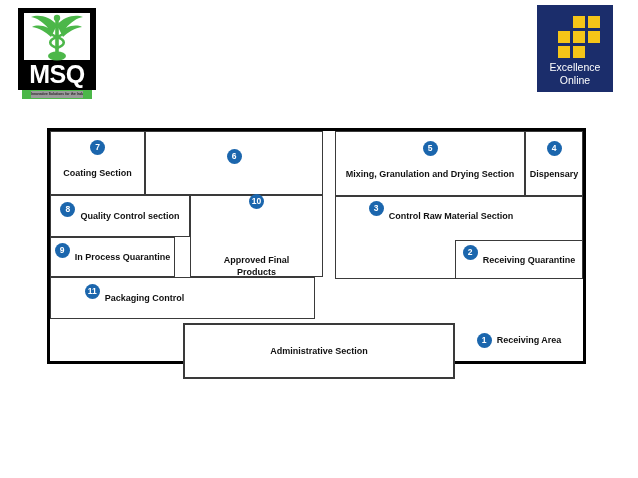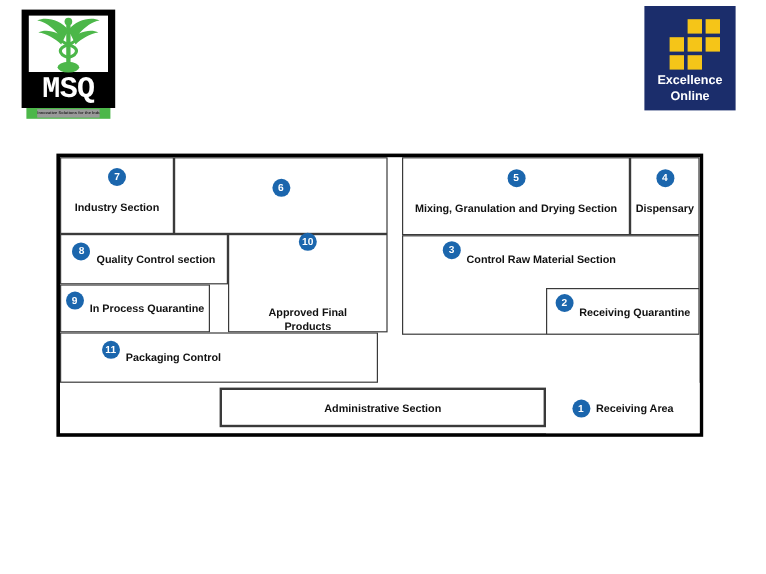--- a/index.html
+++ b/index.html
@@ -46,21 +46,21 @@
     width: 66px;
     height: 49px;
   }
   #msq-logo .msq-word {
     position: absolute;
     left: 0;
     top: 52px;
     width: 78px;
     height: 30px;
     color: #ffffff;
-    font-family: Liberation Mono, monospace;
+    font-family: Liberation Sans, sans-serif;
     font-weight: bold;
     font-size: 25px;
     line-height: 29px;
     text-align: center;
     letter-spacing: -0.5px;
   }
   #msq-logo .msq-bar {
     position: absolute;
     left: 4px;
     top: 82px;
@@ -115,21 +115,21 @@
     background: #f5c518;
   }
   #excellence-logo .eo-text {
     position: absolute;
     left: 0;
     top: 56px;
     width: 76px;
     text-align: center;
     color: #ffffff;
     font-family: "Liberation Sans", sans-serif;
-    font-weight: bold;
+    font-weight: normal;
     font-size: 10.5px;
     line-height: 12.5px;
   }
 
   
   #facility-diagram {
     position: absolute;
     left: 47px;
     top: 128px;
     width: 539px;
@@ -231,21 +231,21 @@
     <div>Excellence</div>
     <div>Online</div>
   </div>
 </div>
 
 <div id="facility-diagram">
 
   <div class="room" style="left:0px; top:0px; width:95px; height:64px;">
     <span class="room-label">
       <span class="badge raised">7</span>
-      <span class="txt">Industry Section</span>
+      <span class="txt">Coating Section</span>
     </span>
   </div>
 
   <div class="room" style="left:95px; top:0px; width:178px; height:64px;">
     <span class="room-label">
       <span class="badge raised">6</span>
     </span>
   </div>
 
   <div class="room" style="left:0px; top:64px; width:140px; height:42px;">
@@ -298,21 +298,21 @@
   </div>
 
   <div class="room" style="left:405px; top:109px; width:128px; height:39px;">
     <span class="room-label">
       <span class="badge raised">2</span>
       <span class="txt">Receiving Quarantine</span>
     </span>
   </div>
 
 
-  <div class="room" style="left:133px; top:192px; width:272px; height:33px; border-width:2px;">
+  <div class="room" style="left:133px; top:192px; width:272px; height:56px; border-width:2px;">
     <span class="room-label">
       <span class="txt">Administrative Section</span>
     </span>
   </div>
 
   <div class="room no-border" style="left:405px; top:188px; width:128px; height:42px;">
     <span class="room-label">
       <span class="badge">1</span>
       <span class="txt">Receiving Area</span>
     </span>

